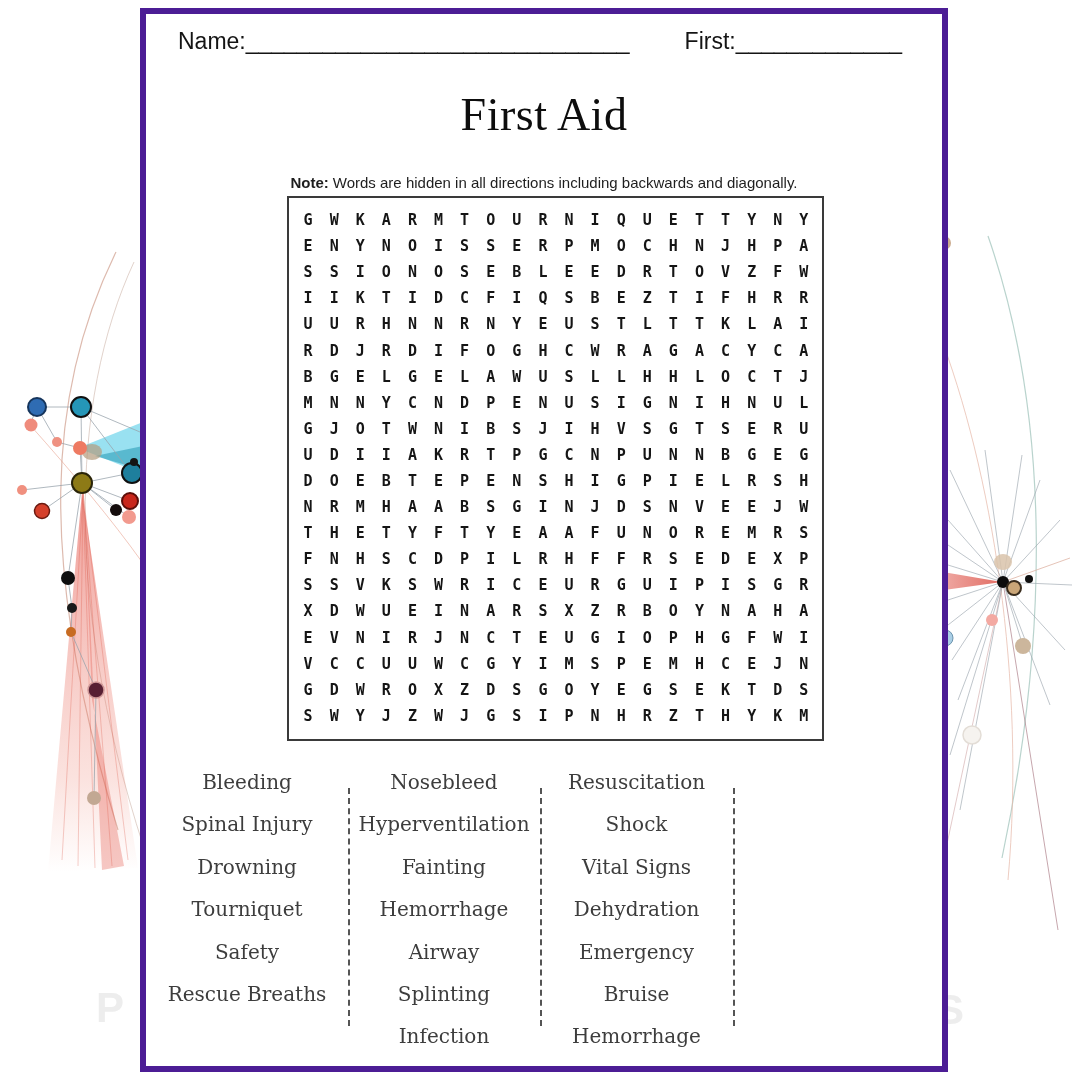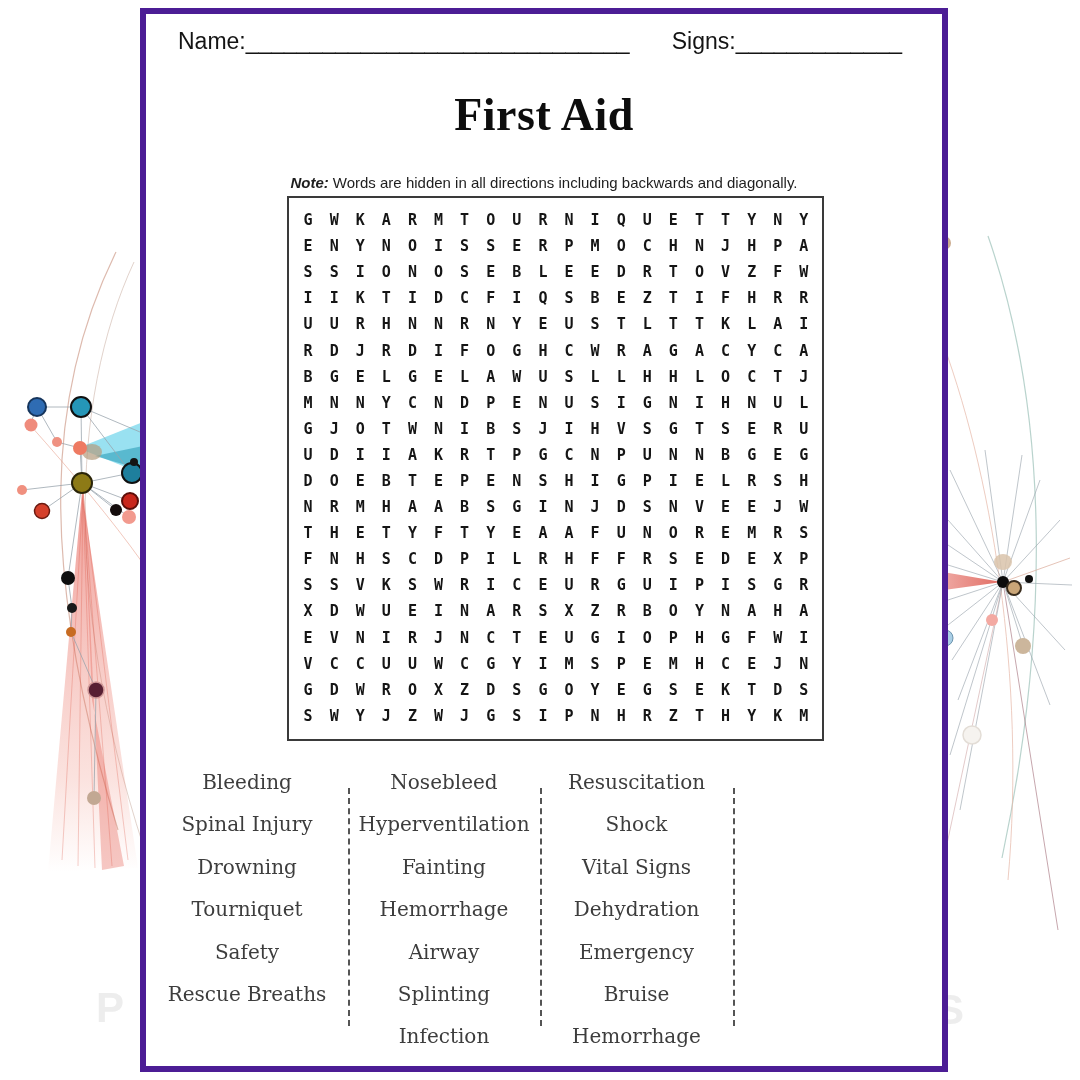--- a/index.html
+++ b/index.html
@@ -21,28 +21,28 @@
     box-sizing:border-box;border:6px solid #4c1d95;background:#ffffff;z-index:2;
   }
   .header{
     position:absolute;left:32px;right:40px;top:14px;
     display:flex;justify-content:space-between;
     font-size:23px;color:#141414;white-space:nowrap;
   }
   .header .group{display:flex;}
   .page-title{
     position:absolute;top:74px;left:0;width:100%;text-align:center;
-    font-family:"Liberation Serif",serif;font-weight:bold;
+    font-family:"Liberation Serif",serif;font-weight:normal;
     font-size:46px;color:#0d0d0d;letter-spacing:0.5px;
   }
   .note{
     position:absolute;top:160px;left:0;width:100%;text-align:center;
     font-size:15px;color:#1e1e1e;
   }
-  .note b{margin-right:4px;font-style:italic;}
+  .note b{margin-right:4px;}
   .grid-box{
     position:absolute;left:141px;top:182px;width:537px;height:545px;
     box-sizing:border-box;border:2px solid #3a3a3a;background:#fff;
     padding:9px 0 0 6px;
     display:grid;grid-template-columns:repeat(20,26.1px);grid-auto-rows:26.1px;
   }
   .cell{
     display:flex;align-items:center;justify-content:center;
     font-family:"DejaVu Sans Mono",monospace;font-weight:bold;
     font-size:15px;color:#151515;
@@ -180,21 +180,21 @@
 <div class="wm wm-right">S</div>
 
 <div class="page">
 
   <div class="header">
     <span class="group">
       <span>Name:</span>
         <span class="fill-line">______________________________</span>
     </span>
     <span class="group">
-      <span>Signs:</span>
+      <span>First:</span>
         <span class="fill-line">_____________</span>
     </span>
   </div>
 
   <div class="page-title">First Aid</div>
 
   <div class="note">
     <b>Note:</b><span>Words are hidden in all directions including backwards and diagonally.</span>
   </div>
 

